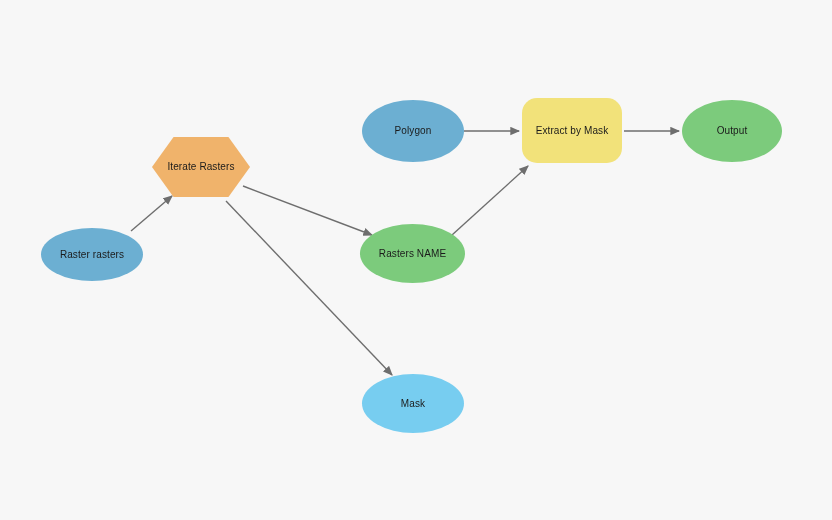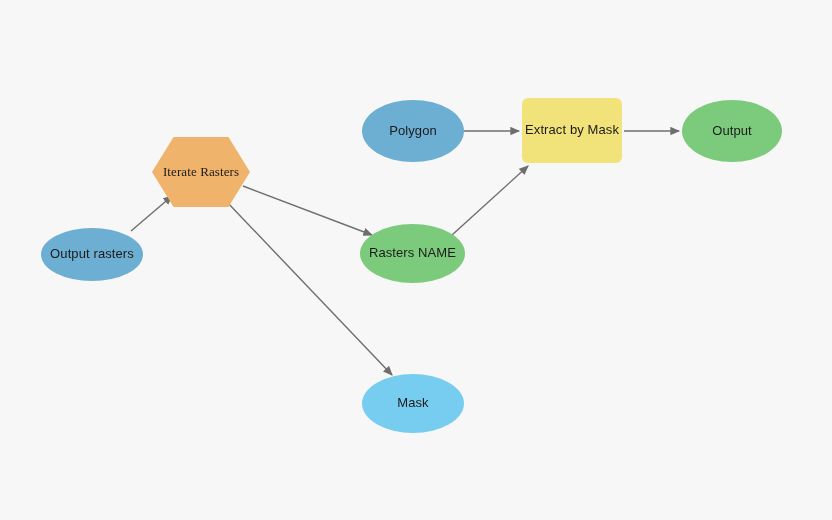--- a/index.html
+++ b/index.html
@@ -29,32 +29,32 @@
   .node {
     position: absolute;
     display: flex;
     align-items: center;
     justify-content: center;
     box-sizing: border-box;
     text-align: center;
     z-index: 2;
   }
   .node-label {
-    font-size: 13px;
+    font-size: 10px;
     color: #1b1b1b;
     line-height: 1.15;
     letter-spacing: 0.1px;
     white-space: nowrap;
     pointer-events: none;
   }
   .shape-ellipse {
     border-radius: 50%;
   }
   .shape-rounded-rect {
-    border-radius: 6px;
+    border-radius: 15px;
   }
   .shape-hexagon {
     clip-path: polygon(22% 0%, 78% 0%, 100% 50%, 78% 100%, 22% 100%, 0% 50%);
   }
 </style>
 </head>
 <body style="background: rgb(247, 247, 247);">
 
 <div id="canvas" style="background: rgb(247, 247, 247);">
 
@@ -69,23 +69,23 @@
         <line x1="243" y1="186" x2="372" y2="235" stroke="#6e6e6e" stroke-width="1.4" marker-end="url(#arrowhead)"></line>
         <line x1="226" y1="201" x2="392" y2="375" stroke="#6e6e6e" stroke-width="1.4" marker-end="url(#arrowhead)"></line>
         <line x1="464" y1="131" x2="519" y2="131" stroke="#6e6e6e" stroke-width="1.4" marker-end="url(#arrowhead)"></line>
         <line x1="452" y1="235" x2="528" y2="166" stroke="#6e6e6e" stroke-width="1.4" marker-end="url(#arrowhead)"></line>
         <line x1="624" y1="131" x2="679" y2="131" stroke="#6e6e6e" stroke-width="1.4" marker-end="url(#arrowhead)"></line>
       </g>
   </svg>
 
   <div id="nodes">
       <div class="node shape-ellipse" style="left: 41px; top: 228px; width: 102px; height: 53px; background: rgb(108, 175, 210);">
-        <span class="node-label" style="color: rgb(27, 27, 27);">Output rasters</span>
+        <span class="node-label" style="color: rgb(27, 27, 27);">Raster rasters</span>
       </div>
-      <div class="node shape-hexagon" style="left: 152px; top: 137px; width: 98px; height: 70px; background: rgb(240, 179, 107); font-family: Liberation Serif, serif;">
+      <div class="node shape-hexagon" style="left: 152px; top: 137px; width: 98px; height: 60px; background: rgb(240, 179, 107);">
         <span class="node-label" style="color: rgb(27, 27, 27);">Iterate Rasters</span>
       </div>
       <div class="node shape-ellipse" style="left: 360px; top: 224px; width: 105px; height: 59px; background: rgb(124, 203, 124);">
         <span class="node-label" style="color: rgb(27, 27, 27);">Rasters NAME</span>
       </div>
       <div class="node shape-ellipse" style="left: 362px; top: 374px; width: 102px; height: 59px; background: rgb(119, 205, 240);">
         <span class="node-label" style="color: rgb(27, 27, 27);">Mask</span>
       </div>
       <div class="node shape-ellipse" style="left: 362px; top: 100px; width: 102px; height: 62px; background: rgb(108, 175, 210);">
         <span class="node-label" style="color: rgb(27, 27, 27);">Polygon</span>

